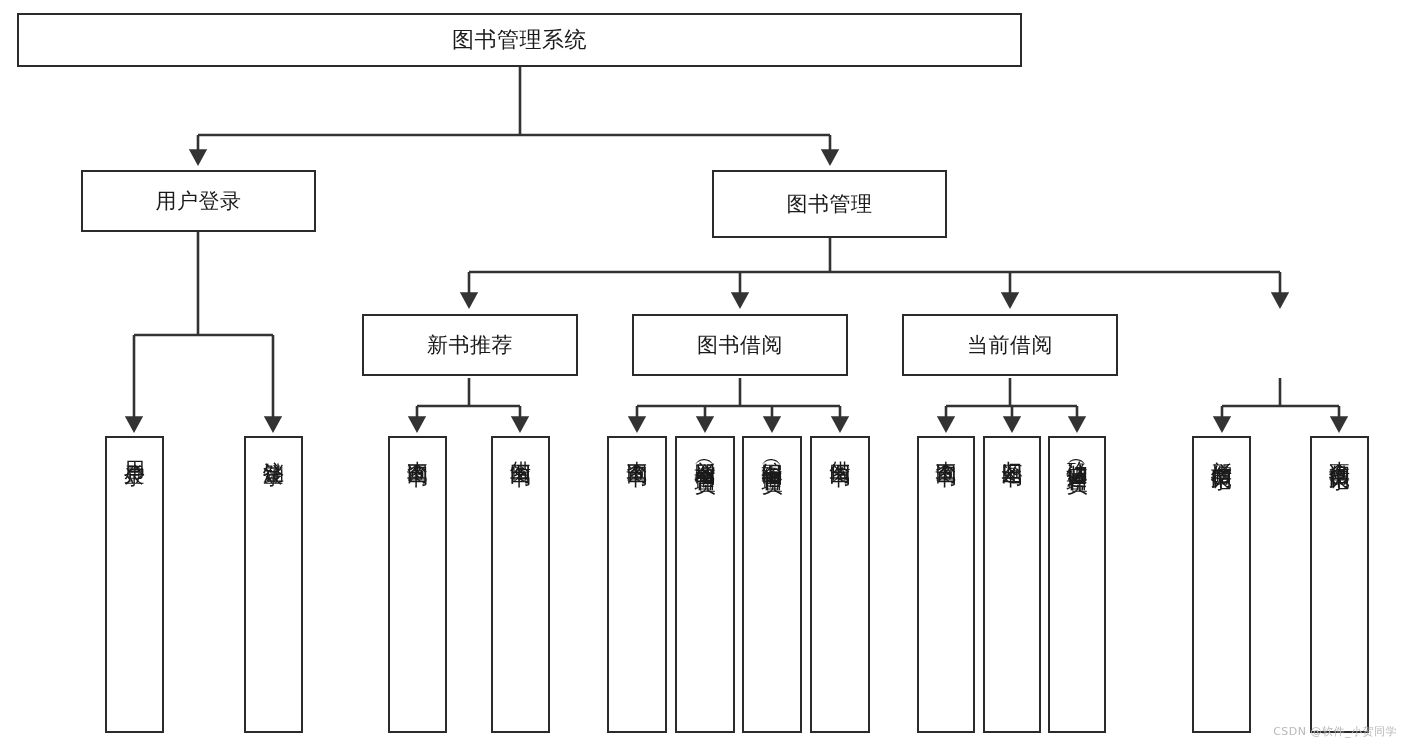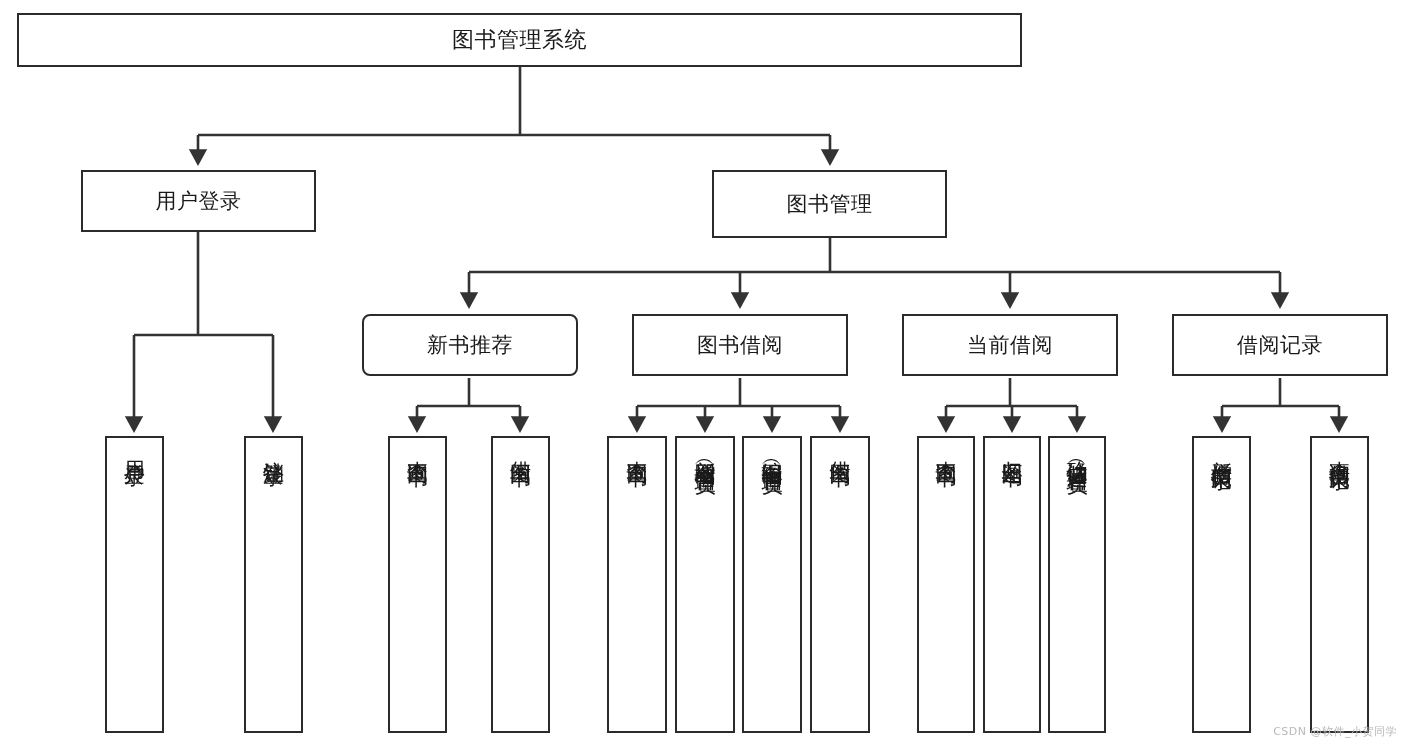--- a/index.html
+++ b/index.html
@@ -136,35 +136,32 @@
   </div>
 
   <div class="node horiz" style="left:81px; top:170px; width:235px; height:62px;">
     <span class="node-label">用户登录</span>
   </div>
 
   <div class="node horiz" style="left:712px; top:170px; width:235px; height:68px;">
     <span class="node-label">图书管理</span>
   </div>
 
-  <div class="node horiz" style="left:362px; top:314px; width:216px; height:62px;border-radius:8px;">
+  <div class="node horiz" style="left:362px; top:314px; width:216px; height:62px;">
     <span class="node-label">新书推荐</span>
   </div>
 
   <div class="node horiz" style="left:902px; top:314px; width:216px; height:62px;">
     <span class="node-label">当前借阅</span>
   </div>
 
   <div class="node horiz" style="left:632px; top:314px; width:216px; height:62px;">
     <span class="node-label">图书借阅</span>
   </div>
 
-  <div class="node horiz" style="left:1172px; top:314px; width:216px; height:62px;">
-    <span class="node-label">借阅记录</span>
-  </div>
 
   <div class="node vert" style="left:105px; top:436px; width:59px; height:297px;">
     <span class="node-label">用户登录</span>
   </div>
 
   <div class="node vert" style="left:244px; top:436px; width:59px; height:297px;">
     <span class="node-label">注销登录</span>
   </div>
 
   <div class="node vert" style="left:388px; top:436px; width:59px; height:297px;">

